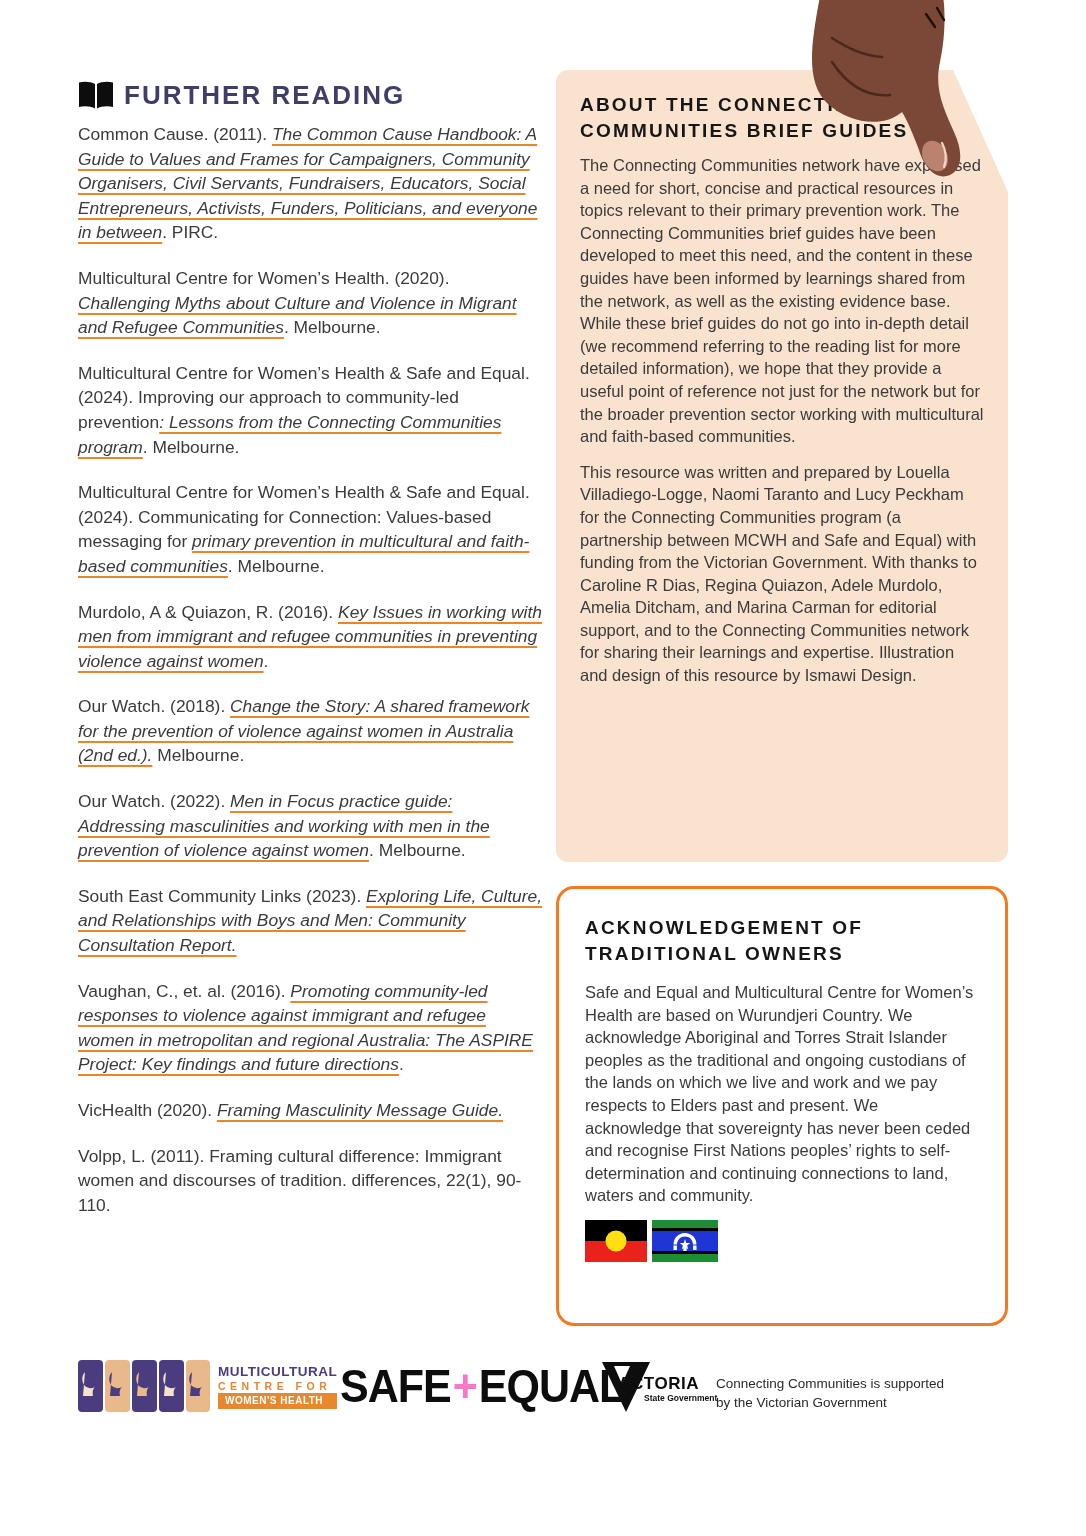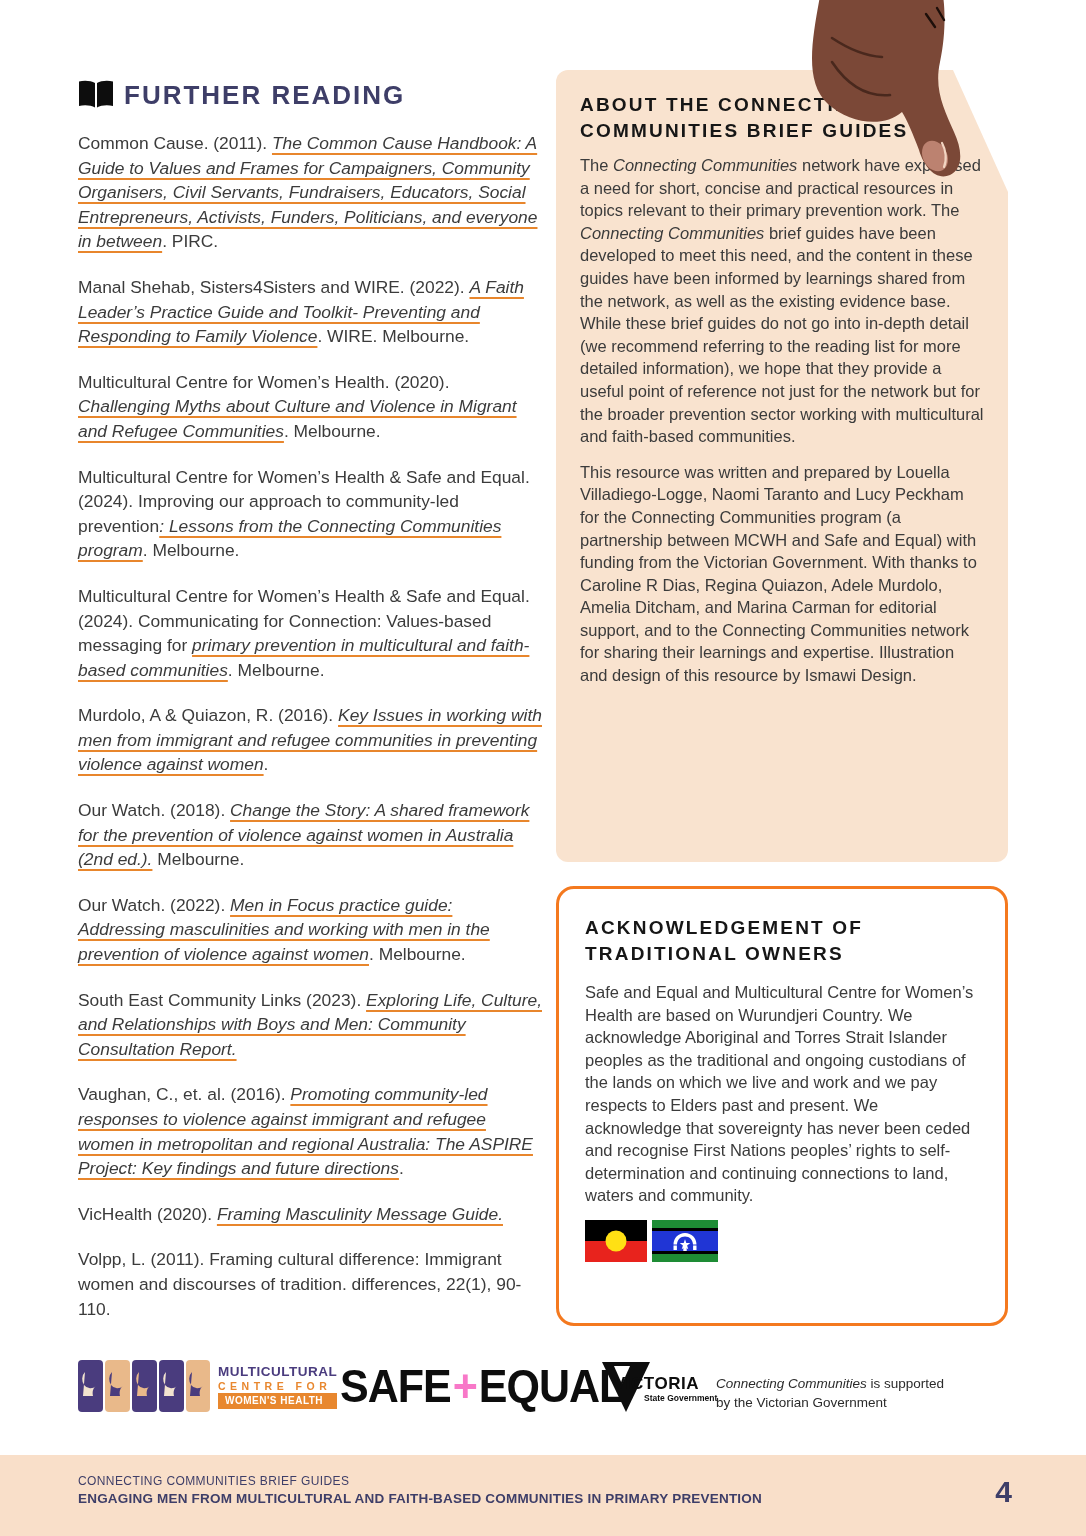--- a/index.html
+++ b/index.html
@@ -2,25 +2,25 @@
 <html><head>
 <meta charset="utf-8">
 <style>
   * { margin:0; padding:0; box-sizing:border-box; }
   html,body { background:#fff; }
   body { font-family:"Liberation Sans", sans-serif; color:#3b3b3b; }
   .page { position:relative; width:1086px; height:1536px; background:#ffffff; overflow:hidden; margin:0 auto; }
 
   
   .left-col { position:absolute; left:78px; top:80px; width:464px; }
-  .fr-head { display:flex; gap:10px; margin-bottom:20px; }
+  .fr-head { display:flex; align-items:center; gap:10px; margin-bottom:11px; }
   .fr-title { font-size:26px; font-weight:bold; letter-spacing:2px; color:#3e3e68; }
   .book-icon svg { display:block; }
   .citation { font-size:17.4px; line-height:24.6px; margin-bottom:21px; color:#3b3b3b; }
-  .seg-i { font-style:italic; }
+  .seg-i { }
   .seg-l { font-style:italic; text-decoration:underline; text-decoration-color:#e8862c; text-decoration-thickness:2px; text-underline-offset:4px; }
 
   
   .about-box { position:absolute; left:556px; top:70px; width:452px; height:792px;
     background:#f9e3cf; border-radius:12px; padding:22px 24px 20px 24px;
     clip-path:polygon(0 0, calc(100% - 55px) 0, 100% 122px, 100% 100%, 0 100%); z-index:1; }
   .box-title { font-size:19px; font-weight:bold; letter-spacing:2.2px; color:#161616; line-height:26px; margin-bottom:10px; }
   .box-para { font-size:16.5px; line-height:22.6px; color:#3b3b3b; margin-bottom:13px; }
   .box-para:last-child { margin-bottom:0; }
 
@@ -65,21 +65,20 @@
       <span class="book-icon">
         <svg width="36" height="30" viewBox="0 0 36 30">
           <path d="M17 3 C13 0.5 6 0 1 1.5 L1 26 C6 24.5 13 25 17 27.5 Z" fill="#0d0d0d"></path>
           <path d="M19 3 C23 0.5 30 0 35 1.5 L35 26 C30 24.5 23 25 19 27.5 Z" fill="#0d0d0d"></path>
         </svg>
       </span>
       <span class="fr-title">FURTHER READING</span>
     </div>
     <div>
         <p class="citation"><span class="seg-p">Common Cause. (2011). </span><span class="seg-l">The Common Cause Handbook: A Guide to Values and Frames for Campaigners, Community Organisers, Civil Servants, Fundraisers, Educators, Social Entrepreneurs, Activists, Funders, Politicians, and everyone in between</span><span class="seg-p">. PIRC.</span></p>
-        <p class="citation"><span class="seg-p">Manal Shehab, Sisters4Sisters and WIRE. (2022). </span><span class="seg-l">A Faith Leader’s Practice Guide and Toolkit- Preventing and Responding to Family Violence</span><span class="seg-p">. WIRE. Melbourne.</span></p>
         <p class="citation"><span class="seg-p">Multicultural Centre for Women’s Health. (2020). </span><span class="seg-l">Challenging Myths about Culture and Violence in Migrant and Refugee Communities</span><span class="seg-p">. Melbourne.</span></p>
         <p class="citation"><span class="seg-p">Multicultural Centre for Women’s Health &amp; Safe and Equal. (2024). Improving our approach to community-led prevention</span><span class="seg-l">: Lessons from the Connecting Communities program</span><span class="seg-p">. Melbourne.</span></p>
         <p class="citation"><span class="seg-p">Multicultural Centre for Women’s Health &amp; Safe and Equal. (2024). Communicating for Connection: Values-based messaging for </span><span class="seg-l">primary prevention in multicultural and faith-based communities</span><span class="seg-p">. Melbourne.</span></p>
         <p class="citation"><span class="seg-p">Murdolo, A &amp; Quiazon, R. (2016). </span><span class="seg-l">Key Issues in working with men from immigrant and refugee communities in preventing violence against women</span><span class="seg-p">.</span></p>
         <p class="citation"><span class="seg-p">Our Watch. (2018). </span><span class="seg-l">Change the Story: A shared framework for the prevention of violence against women in Australia (2nd ed.).</span><span class="seg-p"> Melbourne.</span></p>
         <p class="citation"><span class="seg-p">Our Watch. (2022). </span><span class="seg-l">Men in Focus practice guide: Addressing masculinities and working with men in the prevention of violence against women</span><span class="seg-p">. Melbourne.</span></p>
         <p class="citation"><span class="seg-p">South East Community Links (2023). </span><span class="seg-l">Exploring Life, Culture, and Relationships with Boys and Men: Community Consultation Report.</span></p>
         <p class="citation"><span class="seg-p">Vaughan, C., et. al. (2016). </span><span class="seg-l">Promoting community-led responses to violence against immigrant and refugee women in metropolitan and regional Australia: The ASPIRE Project: Key findings and future directions</span><span class="seg-p">.</span></p>
         <p class="citation"><span class="seg-p">VicHealth (2020). </span><span class="seg-l">Framing Masculinity Message Guide.</span></p>
         <p class="citation"><span class="seg-p">Volpp, L. (2011). Framing cultural difference: Immigrant women and discourses of tradition. differences, 22(1), 90-110.</span></p>
@@ -163,21 +162,14 @@
         <path d="M2,2 L50,2 L26,52 Z" fill="#0d0d0d"></path>
         <path d="M14,6 L22,24 L30,6 Z" fill="#ffffff"></path>
       </svg>
       <span class="vic-name">VICTORIA</span>
       <span class="vic-sub">State Government</span>
     </div>
 
     <div class="support-text"><span class="seg-i">Connecting Communities</span><span class="seg-p"> is supported by the Victorian Government</span></div>
   </div>
 
-  <div class="footer">
-    <div class="footer-lines">
-      <div class="footer-l1">CONNECTING COMMUNITIES BRIEF GUIDES</div>
-      <div class="footer-l2">ENGAGING MEN FROM MULTICULTURAL AND FAITH-BASED COMMUNITIES IN PRIMARY PREVENTION</div>
-    </div>
-    <div class="page-num">4</div>
-  </div>
 
 </div>
 
 </body></html>

